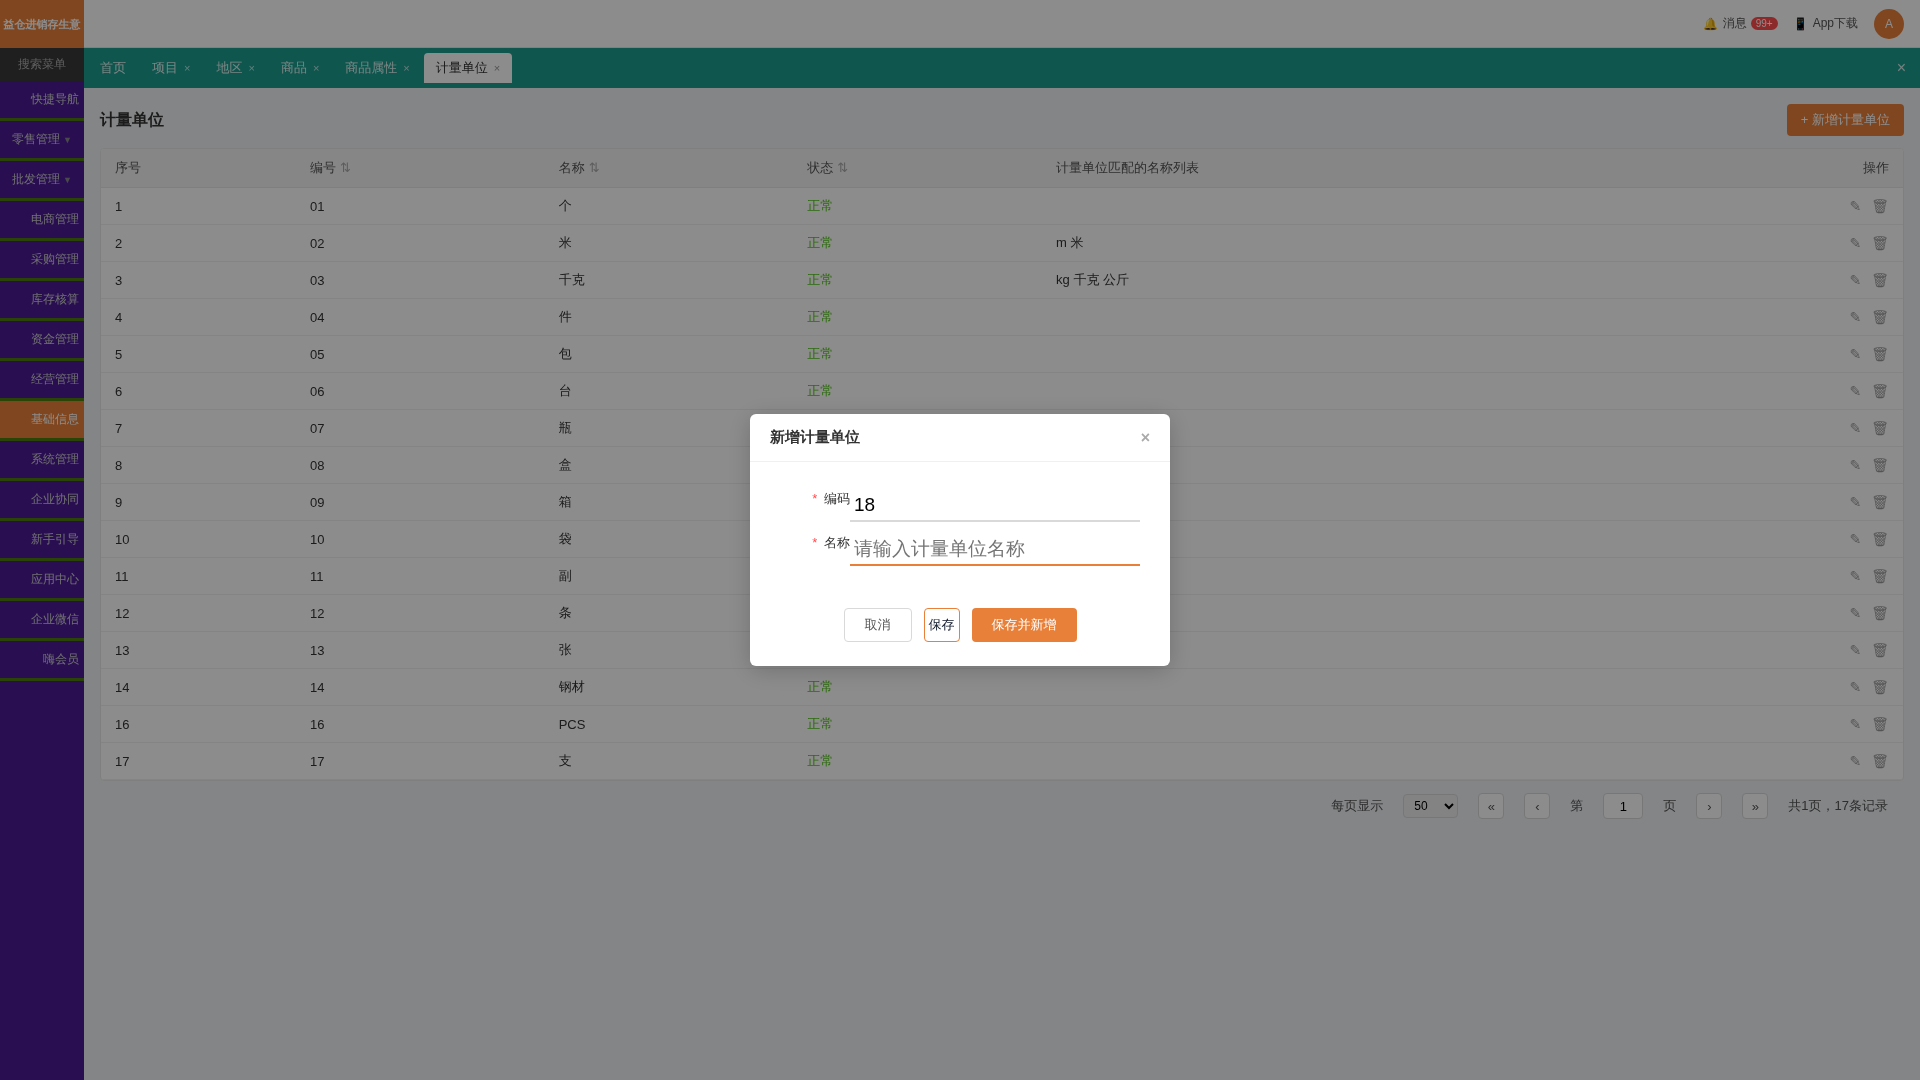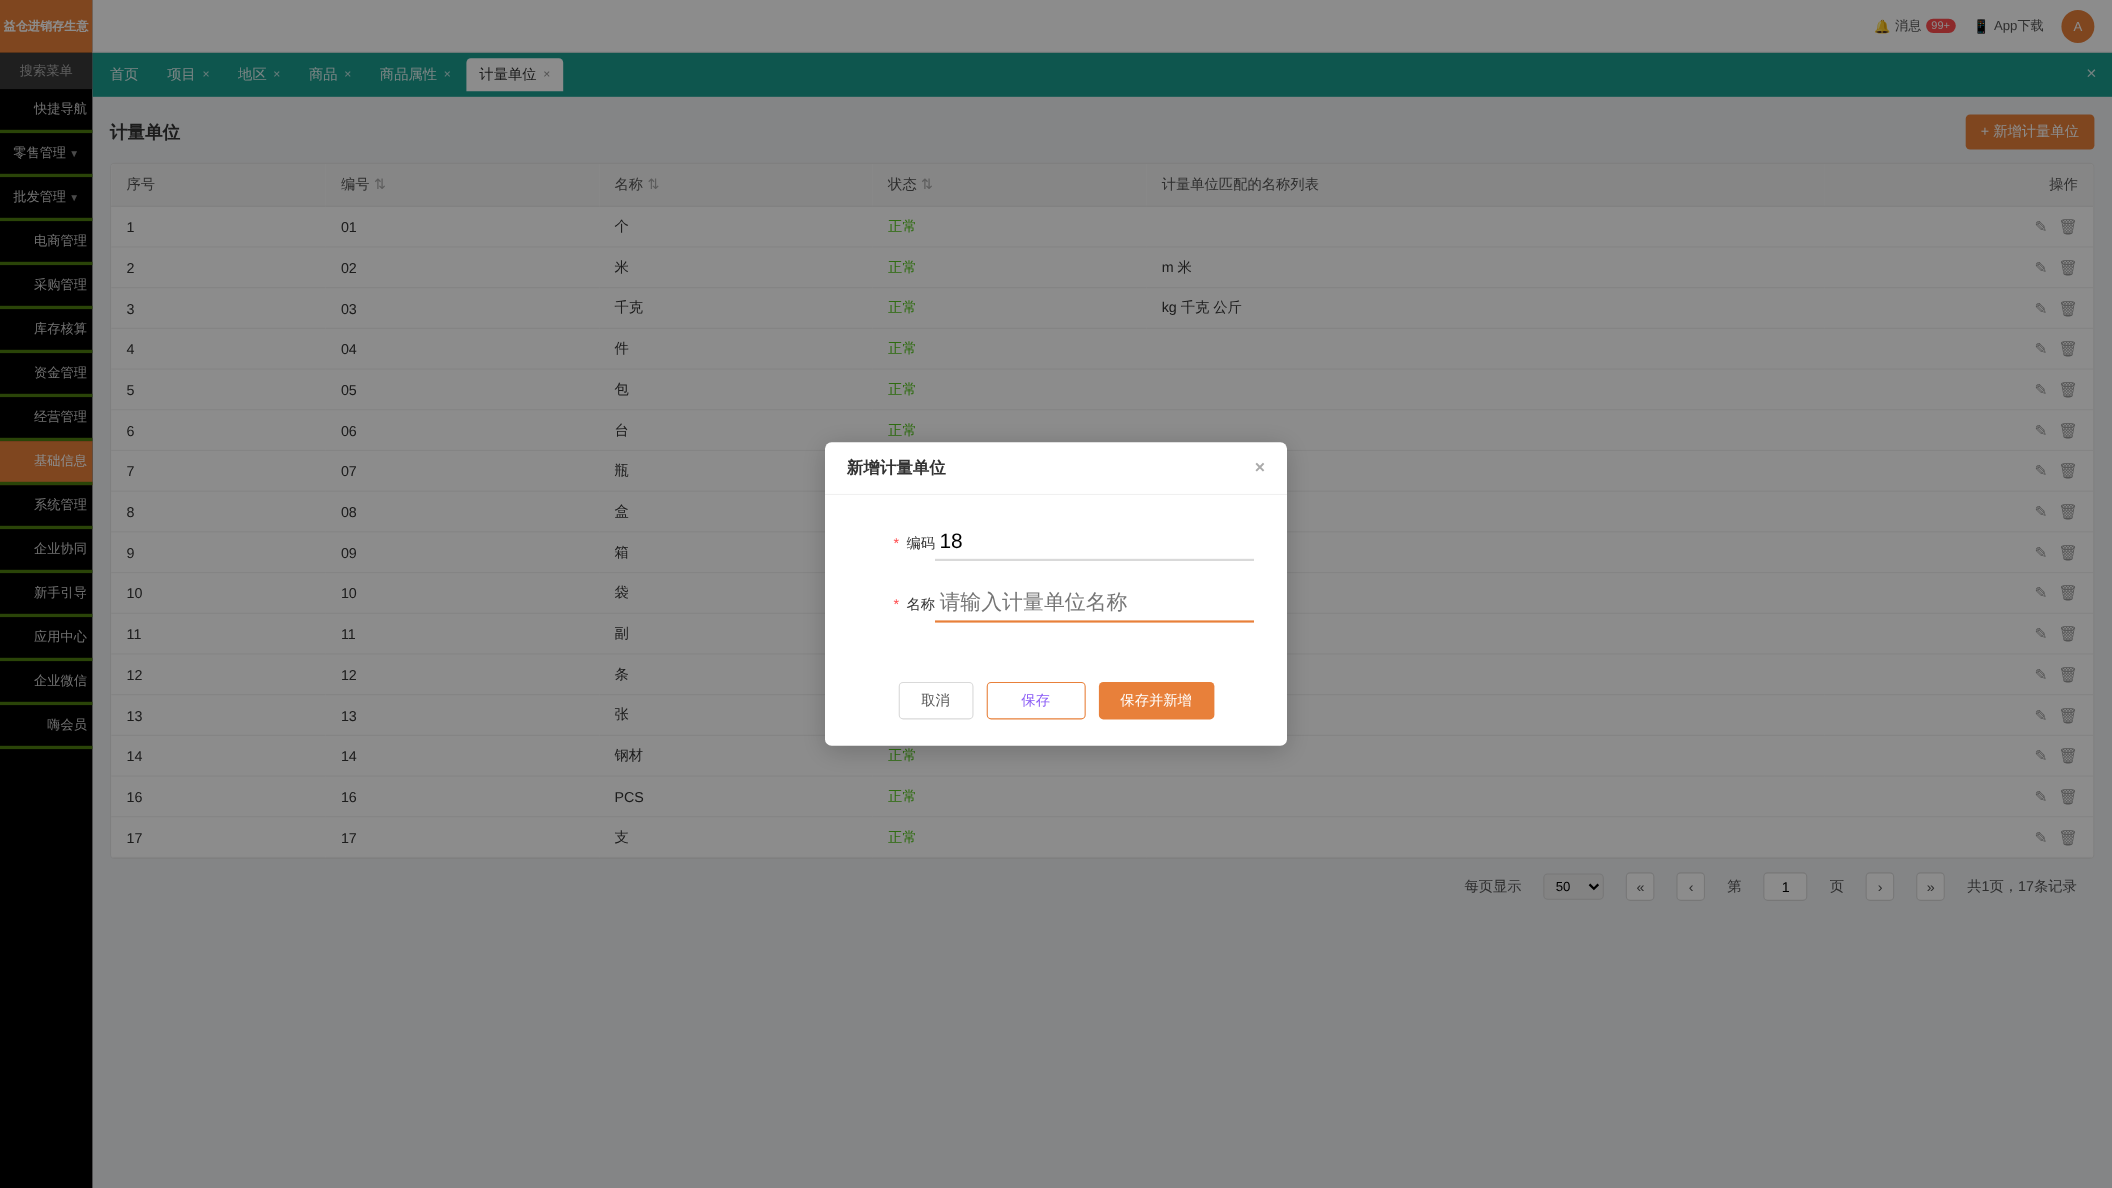--- a/index.html
+++ b/index.html
@@ -1,21 +1,21 @@
 <!DOCTYPE html>
 <html><head>
   <meta charset="utf-8">
   <style>
     * { box-sizing: border-box; margin: 0; padding: 0; }
     body { font-family: "Microsoft YaHei", sans-serif; font-size: 13px; background: #f0f2f5; display: flex; height: 1080px; width: 1920px; overflow: hidden; }
 
     
     .sidebar {
       width: 84px;
-      background: #000000;
+      background: #4c1d95;
       display: flex;
       flex-direction: column;
       flex-shrink: 0;
       height: 100%;
     }
     .sidebar-logo {
       height: 48px;
       background: #e8803a;
       display: flex;
       align-items: center;
@@ -286,22 +286,22 @@
     .modal-close {
       cursor: pointer;
       color: #aaa;
       font-size: 16px;
     }
     .modal-body {
       padding: 28px 30px 20px;
     }
     .form-row {
       display: flex;
-      align-items: center;
-      margin-bottom: 24px;
+      align-items: flex-start;
+      margin-bottom: 12px;
     }
     .form-label {
       width: 70px;
       text-align: right;
       color: #333;
       font-size: 13px;
       flex-shrink: 0;
     }
     .form-label .required {
       color: #ff4d4f;
@@ -328,25 +328,25 @@
     .btn-cancel {
       padding: 7px 20px;
       border: 1px solid #d9d9d9;
       border-radius: 4px;
       background: white;
       color: #555;
       cursor: pointer;
       font-size: 13px;
     }
     .btn-save {
-      padding: 7px 31px;
+      padding: 7px 4px;
       border: 1px solid #e8803a;
       border-radius: 4px;
       background: white;
-      color: #8b5cf6;
+      color: #0f172a;
       cursor: pointer;
       font-size: 13px;
     }
     .btn-save-add {
       padding: 7px 20px;
       border: none;
       border-radius: 4px;
       background: #e8803a;
       color: white;
       cursor: pointer;

